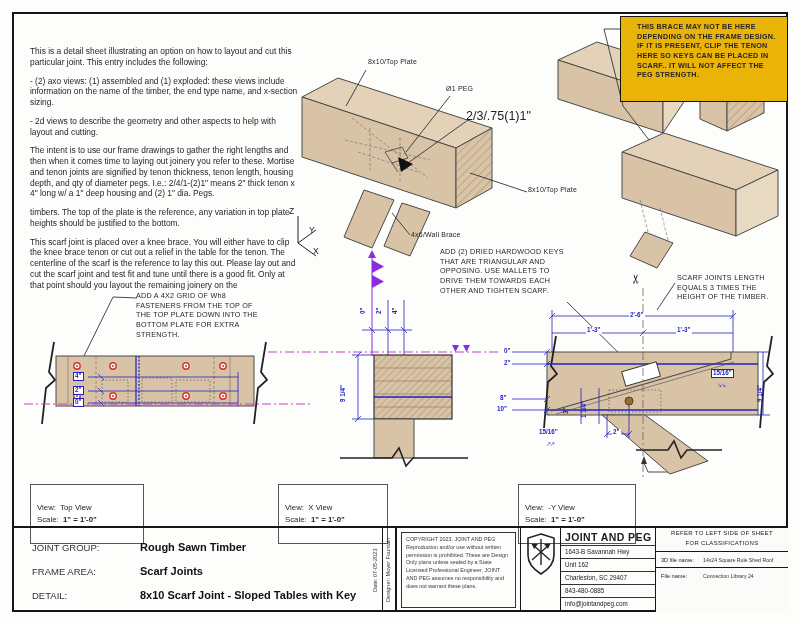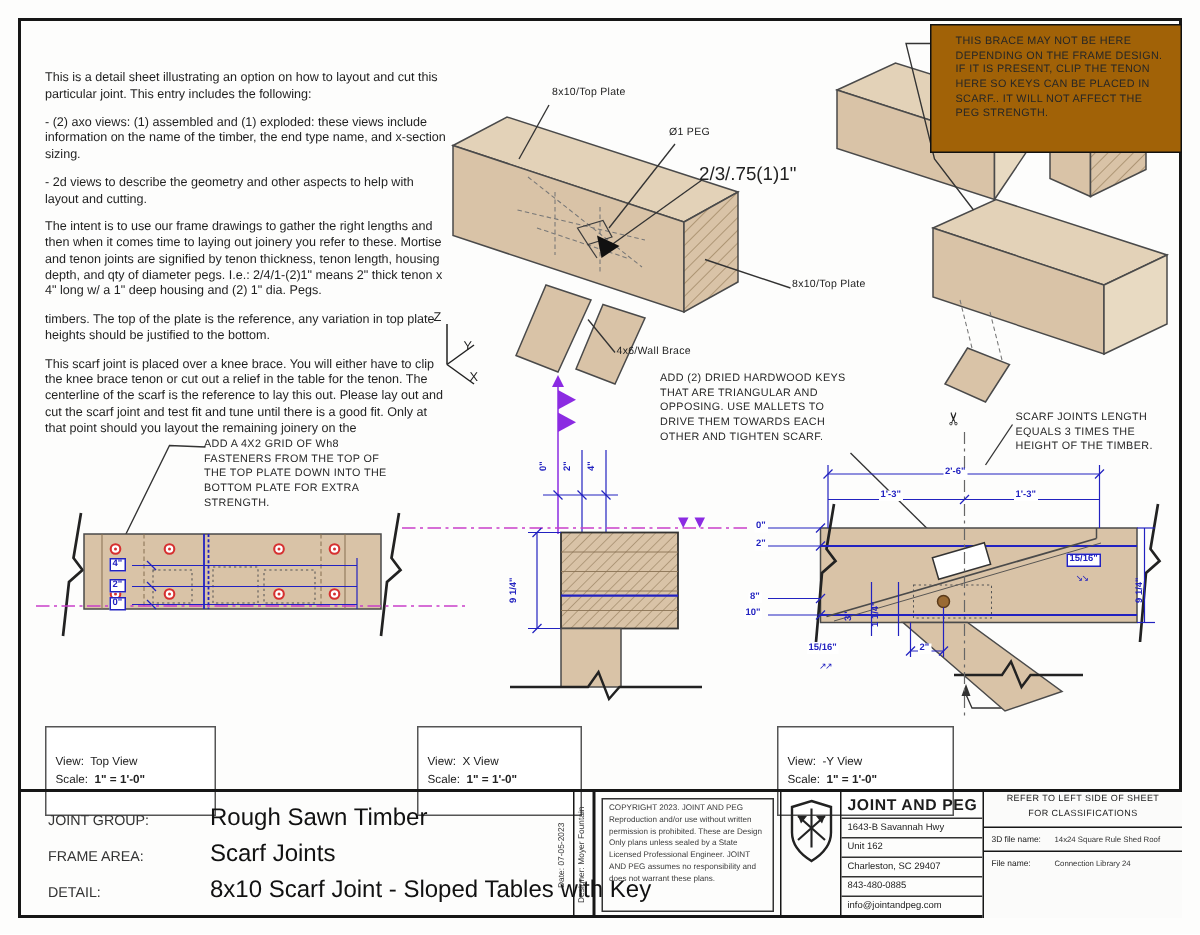--- a/index.html
+++ b/index.html
@@ -4,40 +4,40 @@
 <style>
   html,body{margin:0;padding:0;background:#ffffff;}
   #stage{position:relative;width:800px;height:623px;background:#fdfdfc;overflow:hidden;
          font-family:"Liberation Sans",sans-serif;color:#1c1c1c;}
   .frame{position:absolute;left:12px;top:12px;width:776px;height:600px;
          border:2px solid #161616;box-sizing:border-box;}
   svg{position:absolute;left:0;top:0;}
   .notes{position:absolute;left:30px;top:22px;width:270px;font-size:8.4px;line-height:1.28;color:#1f1f1f;margin-top:24px;}
   .notes p{margin:0 0 8px 0;}
   .callout{position:absolute;font-size:7.2px;line-height:1.34;letter-spacing:.25px;color:#262626;}
-  .callout-box{position:absolute;border:1.6px solid #111;background:#a16207;box-sizing:border-box;}
+  .callout-box{position:absolute;border:1.6px solid #111;background:#eab308;box-sizing:border-box;font-weight:bold;}
   .lbl{position:absolute;font-size:7px;letter-spacing:.2px;color:#222;white-space:nowrap;}
   .code{position:absolute;font-size:12.5px;color:#222;white-space:nowrap;}
   .axis{position:absolute;font-size:8.5px;color:#222;}
   .dim{position:absolute;color:#2222c0;font-size:6.3px;font-weight:700;line-height:1.1;
        background:#fff;padding:0 1px;white-space:nowrap;}
   .dimbox{border:0.8px solid #2222c0;}
   .rot{transform:rotate(-90deg);transform-origin:0 100%;background:transparent;}
   .arrows{position:absolute;color:#2222c0;font-size:6px;letter-spacing:-1px;white-space:nowrap;}
   .scissors{position:absolute;font-size:12px;color:#222;transform:rotate(-90deg);}
   .viewbox{position:absolute;border:1.3px solid #555;background:#fff;box-sizing:border-box;
            padding:17px 6px;font-size:7.8px;line-height:1.55;color:#222;white-space:nowrap;}
   .viewbox b{font-weight:700;}
   
   .tblock{position:absolute;left:12px;top:526px;width:776px;height:86px;box-sizing:border-box;
           border-top:2px solid #161616;}
   .tsec{position:absolute;top:0;height:100%;box-sizing:border-box;border-left:1.6px solid #161616;}
   .trow{position:absolute;left:20px;white-space:nowrap;}
   .trow .l{display:inline-block;width:108px;font-size:9.5px;color:#333;}
-  .trow .v{font-size:16px;font-weight:400;color:#111;}
+  .trow .v{font-size:11px;font-weight:700;color:#111;}
   .vstrip{position:absolute;top:0;height:100%;box-sizing:border-box;border-left:1.4px solid #161616;
           writing-mode:vertical-rl;transform:rotate(180deg);font-size:5.6px;color:#333;
           text-align:center;line-height:11px;}
   .copyr{position:absolute;left:4px;top:4px;right:4px;bottom:4px;border:1px solid #333;
          padding:3px 4px;font-size:5.4px;line-height:1.45;color:#3a3a3a;}
   .crow{box-sizing:border-box;border-top:1px solid #333;font-size:6.3px;padding:1.5px 0 0 4px;color:#222;}
   .lib-title{font-size:16px;font-weight:700;letter-spacing:.5px;text-align:center;padding-top:4px;}
   .lib-sub{font-size:6px;text-align:center;letter-spacing:.3px;color:#222;}
   .librow{box-sizing:border-box;border-top:1.4px solid #161616;display:flex;align-items:center;
           font-size:5.6px;color:#222;padding-left:5px;height:16px;}

